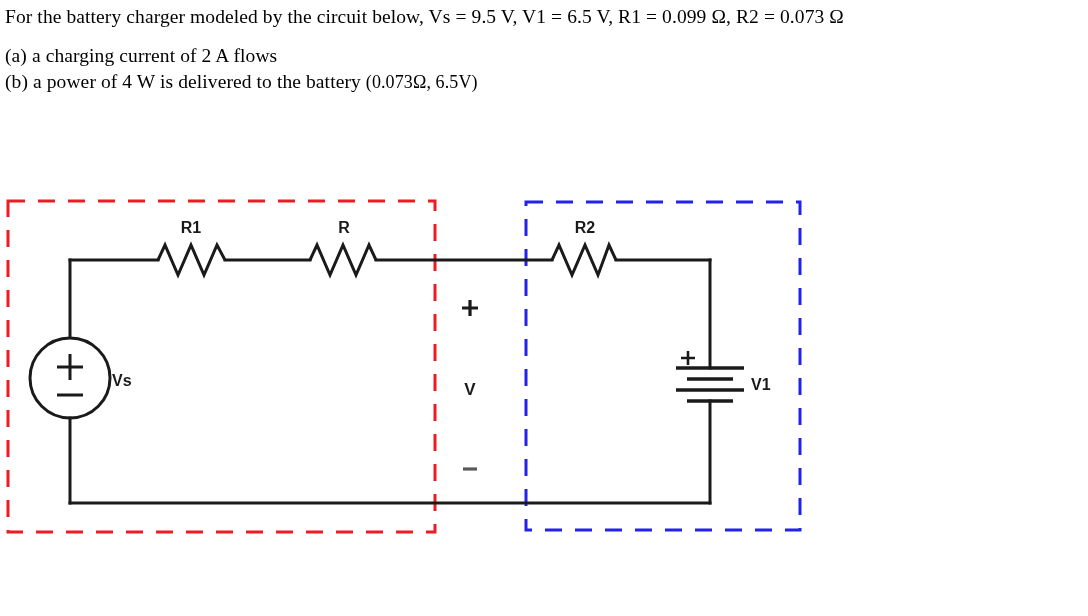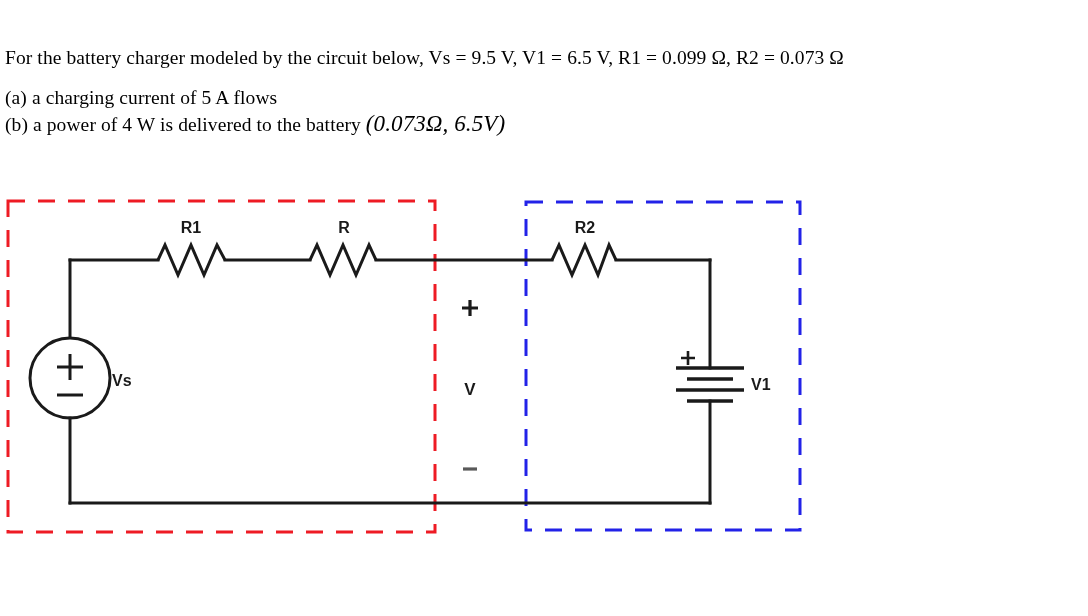--- a/index.html
+++ b/index.html
@@ -15,35 +15,33 @@
     color: #000000;
     overflow: hidden;
   }
 
   
   #problem-statement {
     position: absolute;
     left: 5px;
     top: 0px;
     width: 1080px;
-    margin-top: 41px;
   }
   .stmt-line {
     font-family: "Liberation Serif", serif;
     font-size: 19.5px;
     line-height: 26px;
     white-space: nowrap;
     letter-spacing: 0.1px;
   }
   .stmt-line.first { padding-top: 4px; }
   .stmt-gap { height: 13px; }
   .math-hint {
     font-family: "Liberation Serif", serif;
-    font-style: italic;
-    font-size: 23px;
+    font-size: 18px;
   }
 
   
   #circuit-figure {
     position: absolute;
     left: 0px;
     top: 188px;
     width: 1088px;
     height: 428px;
     padding-left: 40px;
@@ -72,21 +70,21 @@
 <body>
 
 <div id="problem-statement">
 
   <div class="stmt-line first">For the battery charger modeled by the circuit below, Vs = 9.5 V,   V1 = 6.5 V,   R1 = 0.099 Ω,   R2 = 0.073 Ω</div>
 
   <div class="stmt-gap"></div>
 
 
   <div class="stmt-line">
-    <span>(a) a charging current of 5 A flows</span><span class="math-hint"></span>
+    <span>(a) a charging current of 2 A flows</span><span class="math-hint"></span>
   </div>
 
   <div class="stmt-line">
     <span>(b) a power of 4 W is delivered to the battery </span><span class="math-hint">(0.073Ω, 6.5V)</span>
   </div>
 
 
 </div>
 
 <div id="circuit-figure">

